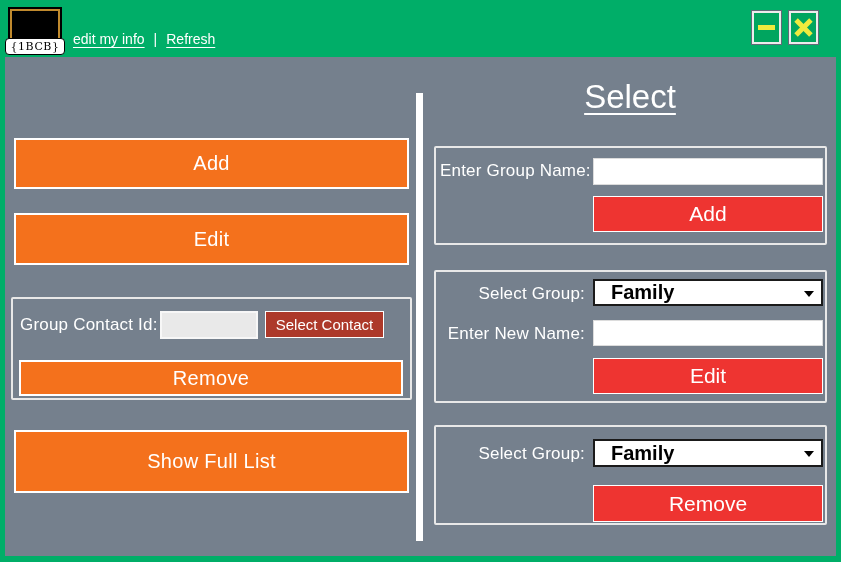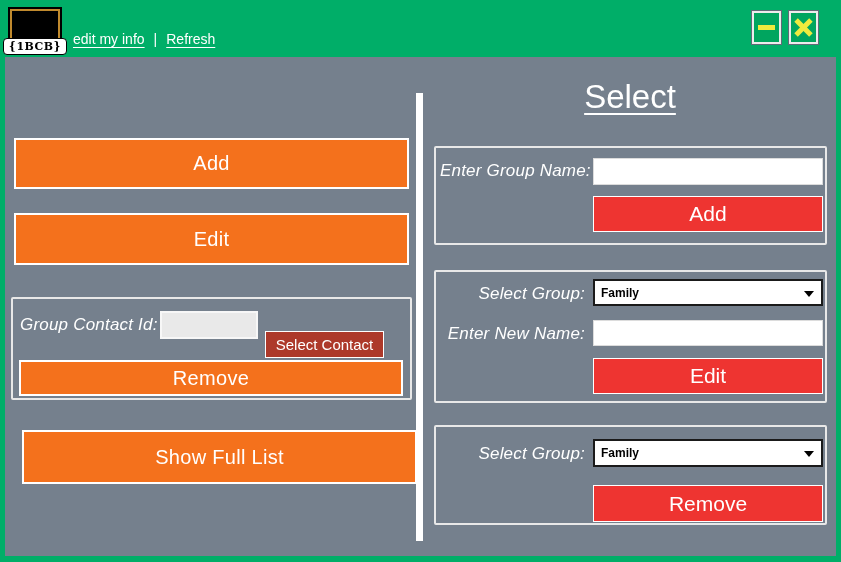--- a/index.html
+++ b/index.html
@@ -12,21 +12,21 @@
     box-shadow: inset 0 1px 0 #0c8f59;
   }
 
   
   .titlebar { position:absolute; left:0; top:0; width:100%; height:57px; background:#00AE68; }
 
   .logo { position:absolute; left:8px; top:7px; width:54px; height:43px; background:#000;
           display:flex; align-items:center; justify-content:center; }
   .logo-frame { position:absolute; inset:2px; border:2px solid #C08A2E; }
   .logo-pill { position:relative; background:#fff; border:1px solid #000; border-radius:4px;
-               padding:1px 5px; font-family:"DejaVu Serif", serif; font-weight:bold;
+               padding:1px 5px; font-family:"DejaVu Serif", serif; font-weight:normal;
                font-size:11px; color:#000; letter-spacing:0.5px;margin-top:36px; }
 
   .title-text { position:absolute; left:73px; top:10px; color:#fff; font-size:15px; letter-spacing:0.4px; }
   .title-links { position:absolute; left:73px; top:31px; display:flex; align-items:center; gap:9px;
                  color:#fff; font-size:14px; }
   .title-links a { color:#fff; text-decoration:underline; text-underline-offset:3px; cursor:pointer;text-align:center; }
   .link-sep { text-decoration:none; }
 
   .win-btn { position:absolute; top:11px; width:29px; height:33px; background:#00A55F;
              border:2px solid #ECECEC; outline:1px solid #5F6B77; cursor:pointer;
@@ -53,48 +53,48 @@
 
   .btn-orange { position:absolute; background:#F4711C; border:2px solid #fff; color:#fff;
                 font-size:20px; letter-spacing:0.3px; cursor:pointer;
                 display:flex; align-items:center; justify-content:center;
                 font-family:"Liberation Sans", sans-serif; }
   .btn-red { position:absolute; background:#EE3431; border:1px solid #fff; color:#fff;
              font-size:21px; cursor:pointer; display:flex; align-items:center; justify-content:center;
              font-family:"Liberation Sans", sans-serif; }
   .btn-darkred { position:absolute; background:#AD392A; border:1px solid #fff; color:#fff;
                  font-size:15px; cursor:pointer; display:flex; align-items:center; justify-content:center;
-                 font-family:"Liberation Sans", sans-serif;margin-top:20px; }
+                 font-family:"Liberation Sans", sans-serif; }
 
   .group-box { position:absolute; border:2px solid #E8E8E8; border-radius:2px; }
 
   .field-label { position:absolute; color:#fff; font-size:17px; letter-spacing:0.2px;
-                 text-align:right; white-space:nowrap;font-style:italic; }
+                 text-align:right; white-space:nowrap; }
 
   .txt-input { position:absolute; font-size:15px; padding:0 5px;
                font-family:"Liberation Sans", sans-serif; }
   .input-gray  { background:#E9E9E9; border:2px solid #F7F7F7; }
   .input-white { background:#fff; border:1px solid #DCDCDC; }
 
   .combo { position:absolute; background:#fff; border:2px solid #1A1A1A; color:#000;
-           font-size:12px; font-weight:700; display:flex; align-items:center;
-           padding-left:6px; cursor:pointer; }
+           font-size:20px; font-weight:700; display:flex; align-items:center;
+           padding-left:16px; cursor:pointer; }
   .combo-arrow { position:absolute; right:7px; top:50%; margin-top:-2px;
                  width:0; height:0; border-left:5px solid transparent;
                  border-right:5px solid transparent; border-top:6px solid #000; }
 
   
   #btn-contact-add  { left:14px; top:138px; width:395px; height:51px; }
   #btn-contact-edit { left:14px; top:213px; width:395px; height:52px; }
   #box-contact-remove { left:11px; top:297px; width:401px; height:103px; }
   #lbl-contact-id { left:20px; top:314px; width:132px; line-height:22px; }
   #inp-contact-id { left:160px; top:311px; width:98px; height:28px; }
   #btn-select-contact { left:265px; top:311px; width:119px; height:27px; }
   #btn-contact-remove { left:19px; top:360px; width:384px; height:36px; font-size:20px; }
-  #btn-show-full-list { left:14px; top:430px; width:395px; height:54px;margin-left:8px; }
+  #btn-show-full-list { left:14px; top:430px; width:395px; height:63px; }
 
   #box-group-add { left:434px; top:146px; width:393px; height:99px; }
   #lbl-group-name { left:440px; top:161px; width:145px; }
   #inp-group-name { left:593px; top:158px; width:230px; height:27px; }
   #btn-group-add  { left:593px; top:196px; width:230px; height:36px; }
 
   #box-group-edit { left:434px; top:270px; width:393px; height:133px; }
   #lbl-select-group-1 { left:440px; top:284px; width:145px; }
   #combo-group-1 { left:593px; top:279px; width:230px; height:27px; }
   #lbl-new-name { left:440px; top:324px; width:145px; }

